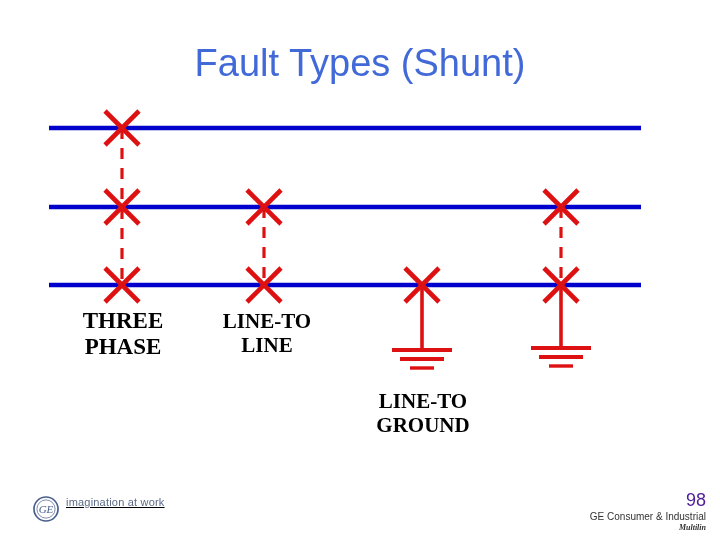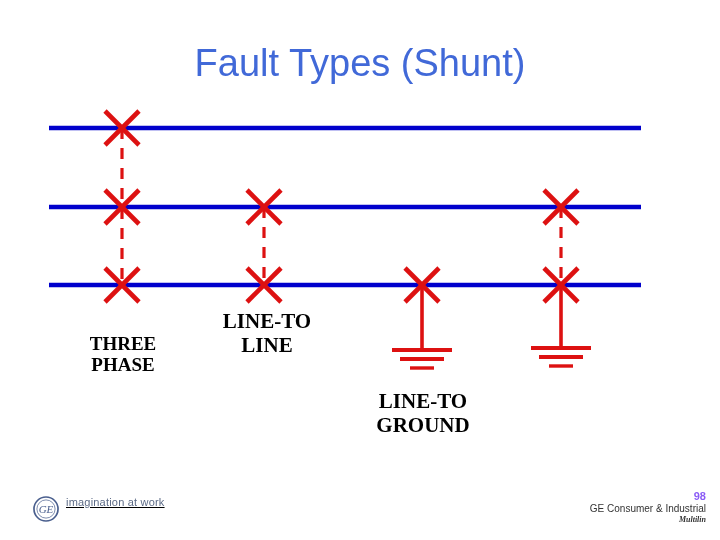--- a/index.html
+++ b/index.html
@@ -55,23 +55,23 @@
     position: absolute;
     font-family: "Liberation Serif", serif;
     font-weight: bold;
     color: #000000;
     text-align: center;
     line-height: 1.12;
     white-space: pre-line;
   }
   #label-three-phase {
     left: 38px;
-    top: 333px;
+    top: 308px;
     width: 170px;
-    font-size: 19px;
+    font-size: 23px;
   }
   #label-line-to-line {
     left: 182px;
     top: 310px;
     width: 170px;
     font-size: 21px;
   }
   #label-line-to-ground {
     left: 338px;
     top: 390px;
@@ -108,24 +108,23 @@
   }
 
   #footer-right {
     position: absolute;
     right: 14px;
     top: 490px;
     text-align: right;
   }
   #page-number {
     font-family: "Liberation Sans", sans-serif;
-    font-size: 11px;
-    color: #8b5cf6;
+    font-size: 18px;
+    color: #4c1d95;
     line-height: 1.15;
-    font-weight: bold;
   }
   #footer-org {
     font-family: "Liberation Sans", sans-serif;
     font-size: 10px;
     color: #333333;
     line-height: 1.25;
     white-space: nowrap;
   }
   #footer-brand {
     font-family: "Liberation Serif", serif;

